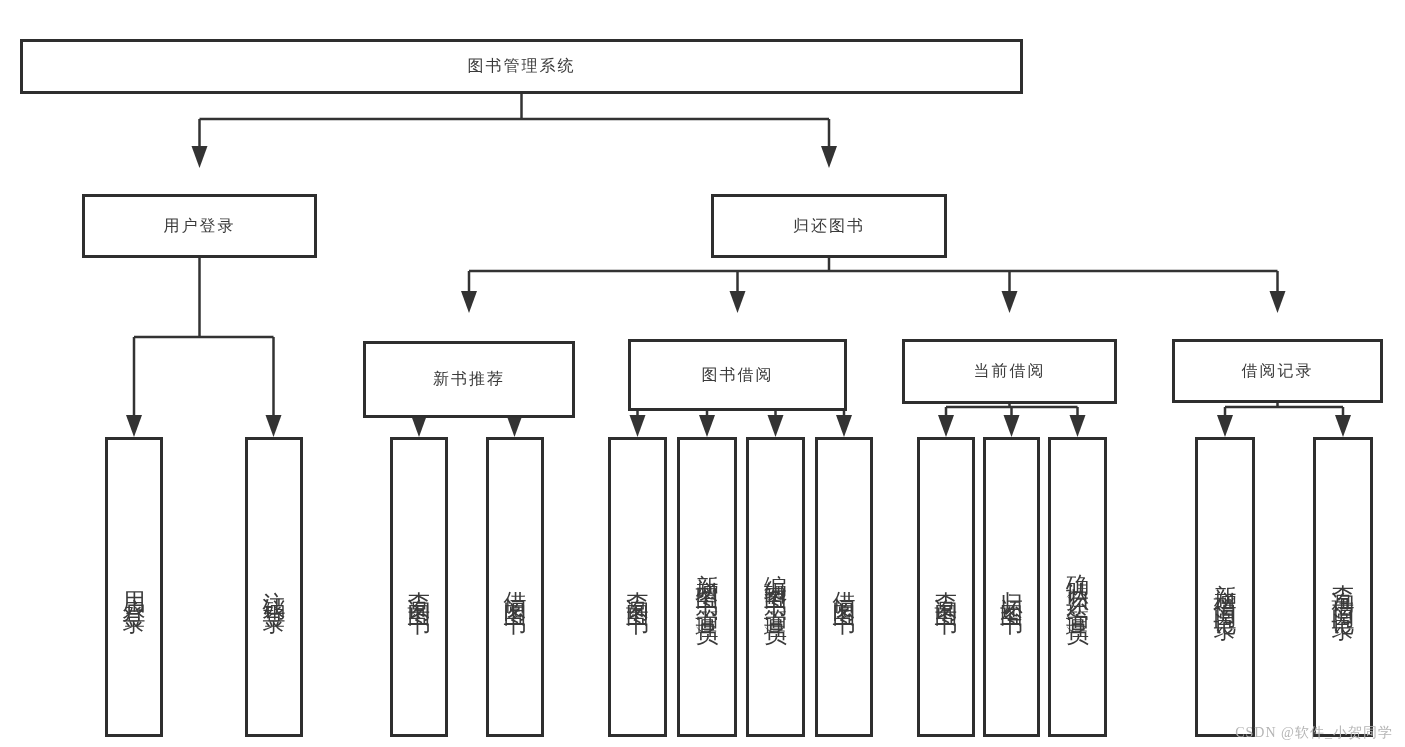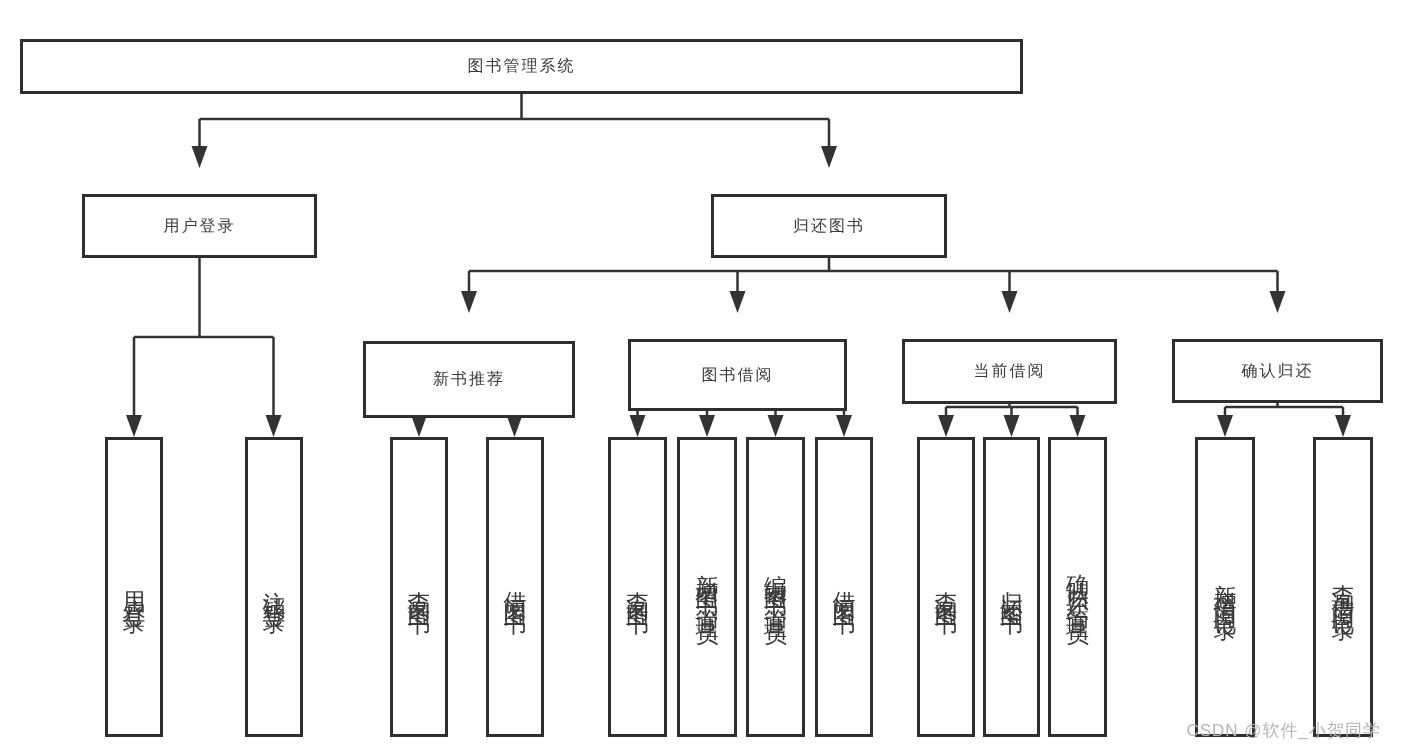--- a/index.html
+++ b/index.html
@@ -52,27 +52,28 @@
   }
   .v-node {
     writing-mode: vertical-rl;
     text-orientation: mixed;
     font-size: 23px;
     letter-spacing: 7px;
     line-height: 1;
   }
   .watermark {
     position: absolute;
-    right: 24px;
+    right: 12px;
     bottom: 5px;
-    font-size: 17px;
+    font-size: 14px;
     color: var(--watermark);
     letter-spacing: 1px;
     z-index: 5;
     white-space: nowrap;
+    font-family: Liberation Serif, serif;
   }
 </style>
 </head>
 <body>
 
 <div class="canvas">
 
   <svg class="connectors" viewBox="0 0 1405 747" xmlns="http://www.w3.org/2000/svg">
 
     <g class="edge">
@@ -150,21 +151,21 @@
   </svg>
 
   <div class="node h-node" style="left:20px;top:13px;width:1003px;height:55px">图书管理系统</div>
 
   <div class="node h-node" style="left:82px;top:168px;width:235px;height:64px">用户登录</div>
   <div class="node h-node" style="left:711px;top:168px;width:236px;height:64px">归还图书</div>
 
   <div class="node h-node" style="left:363px;top:315px;width:212px;height:77px">新书推荐</div>
   <div class="node h-node" style="left:628px;top:313px;width:219px;height:72px">图书借阅</div>
   <div class="node h-node" style="left:902px;top:313px;width:215px;height:65px">当前借阅</div>
-  <div class="node h-node" style="left:1172px;top:313px;width:211px;height:64px">确认归还</div>
+  <div class="node h-node" style="left:1172px;top:313px;width:211px;height:64px">借阅记录</div>
 
   <div class="node v-node" style="left:105px;top:437px;width:58px;height:300px">用户登录</div>
   <div class="node v-node" style="left:245px;top:437px;width:58px;height:300px">注销登录</div>
 
   <div class="node v-node" style="left:390px;top:437px;width:58px;height:300px">查询图书</div>
   <div class="node v-node" style="left:486px;top:437px;width:58px;height:300px">借阅图书</div>
 
   <div class="node v-node" style="left:608px;top:437px;width:59px;height:300px">查询图书</div>
   <div class="node v-node" style="left:677px;top:437px;width:60px;height:300px">新增图书（管理员）</div>
   <div class="node v-node" style="left:746px;top:437px;width:59px;height:300px">编辑图书（管理员）</div>

